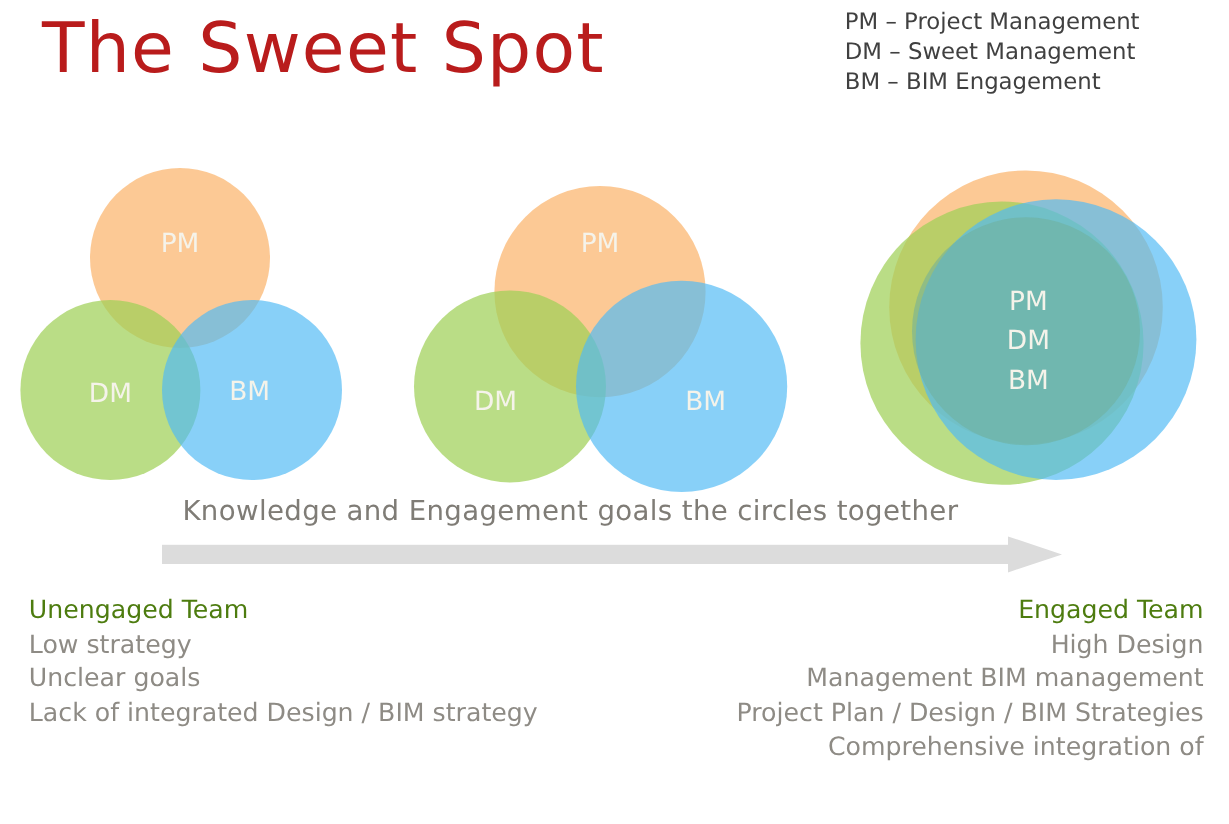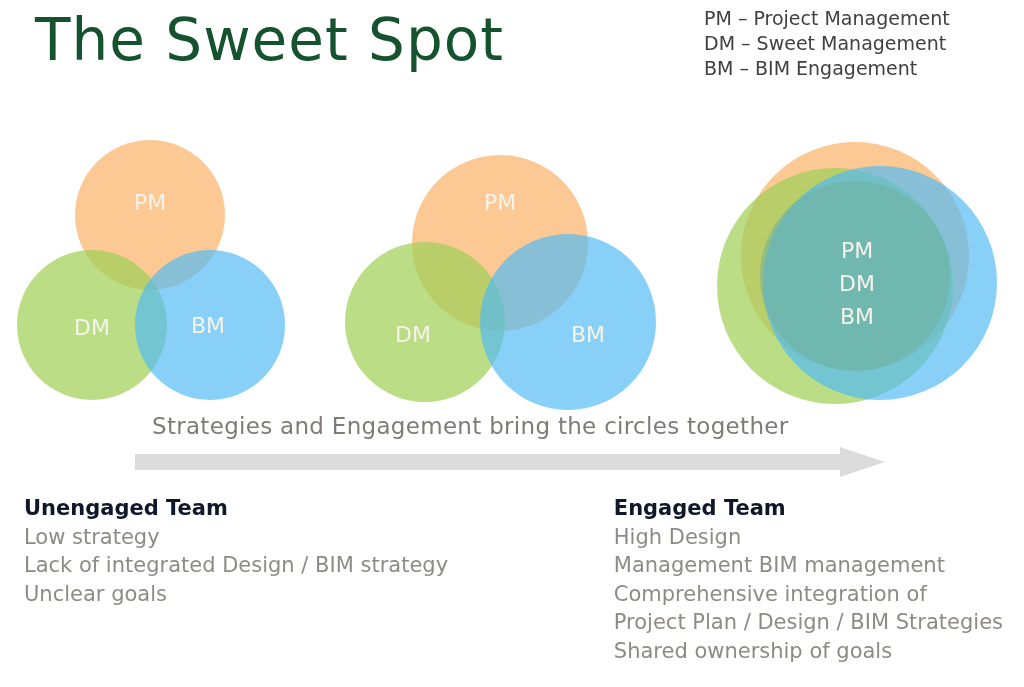--- a/index.html
+++ b/index.html
@@ -1,33 +1,33 @@
 <!DOCTYPE html>
 <html><head>
   <meta charset="utf-8">
   <style>
     html, body { margin: 0; padding: 0; }
     body {
       width: 1024px; height: 687px; background: #ffffff; position: relative; overflow: hidden;
       font-family: "DejaVu Sans", "Liberation Sans", sans-serif;
     }
     .title {
-      position: absolute; left: 35px; top: 4px; font-size: 58px; color: #14532d;
+      position: absolute; left: 35px; top: 4px; font-size: 58px; color: #b91c1c;
       font-weight: normal; letter-spacing: 1px; margin: 0; line-height: 72px;
       font-family: "DejaVu Sans", sans-serif;
     }
     .legend { position: absolute; left: 704px; top: 6px; color: #404040; font-size: 19px; line-height: 25px; }
     .legend div { white-space: nowrap; }
     svg.diagram { position: absolute; left: 0; top: 0; }
     .circle-label { fill: #f5f3ea; font-family: "DejaVu Sans", sans-serif; font-size: 22px; }
     .tagline { position: absolute; left: 152px; top: 413px; font-size: 23px; color: #7f7c76; letter-spacing: 0.3px; white-space: nowrap; }
     .col { position: absolute; top: 494px; font-size: 21px; line-height: 28.5px; color: #8e8b85; }
     .col.left { left: 24px; text-align: left; }
-    .col.right { right: 21px; text-align: left; }
-    .col .heading { font-weight: bold; color: #0f172a; }
+    .col.right { right: 21px; text-align: right; }
+    .col .heading { font-weight: normal; color: #4d7c0f; }
     .col div { white-space: nowrap; }
   </style>
 </head>
 <body>
 
 <h1 class="title">The Sweet Spot</h1>
 
 <div class="legend">
   <div>PM – Project Management</div>
   <div>DM – Sweet Management</div>
@@ -63,29 +63,28 @@
     <text class="circle-label" x="857" y="291" text-anchor="middle">DM</text>
     <text class="circle-label" x="857" y="324" text-anchor="middle">BM</text>
   </g>
 
   <g>
     <rect x="135" y="454" width="715" height="16" fill="#dcdcdc"></rect>
     <polygon points="840,447 885,462 840,477" fill="#dcdcdc"></polygon>
   </g>
 </svg>
 
-<div class="tagline">Strategies and Engagement  bring the circles together</div>
+<div class="tagline">Knowledge and Engagement  goals the circles together</div>
 
 <div class="col left">
   <div class="heading">Unengaged  Team</div>
   <div>Low strategy</div>
+  <div>Unclear goals</div>
   <div>Lack of integrated Design / BIM strategy</div>
-  <div>Unclear goals</div>
 </div>
 
 <div class="col right">
   <div class="heading">Engaged Team</div>
   <div>High Design</div>
   <div>Management BIM management</div>
+  <div>Project Plan / Design / BIM Strategies</div>
   <div>Comprehensive integration of</div>
-  <div>Project Plan / Design / BIM Strategies</div>
-  <div>Shared ownership of goals</div>
 </div>
 
 </body></html>

